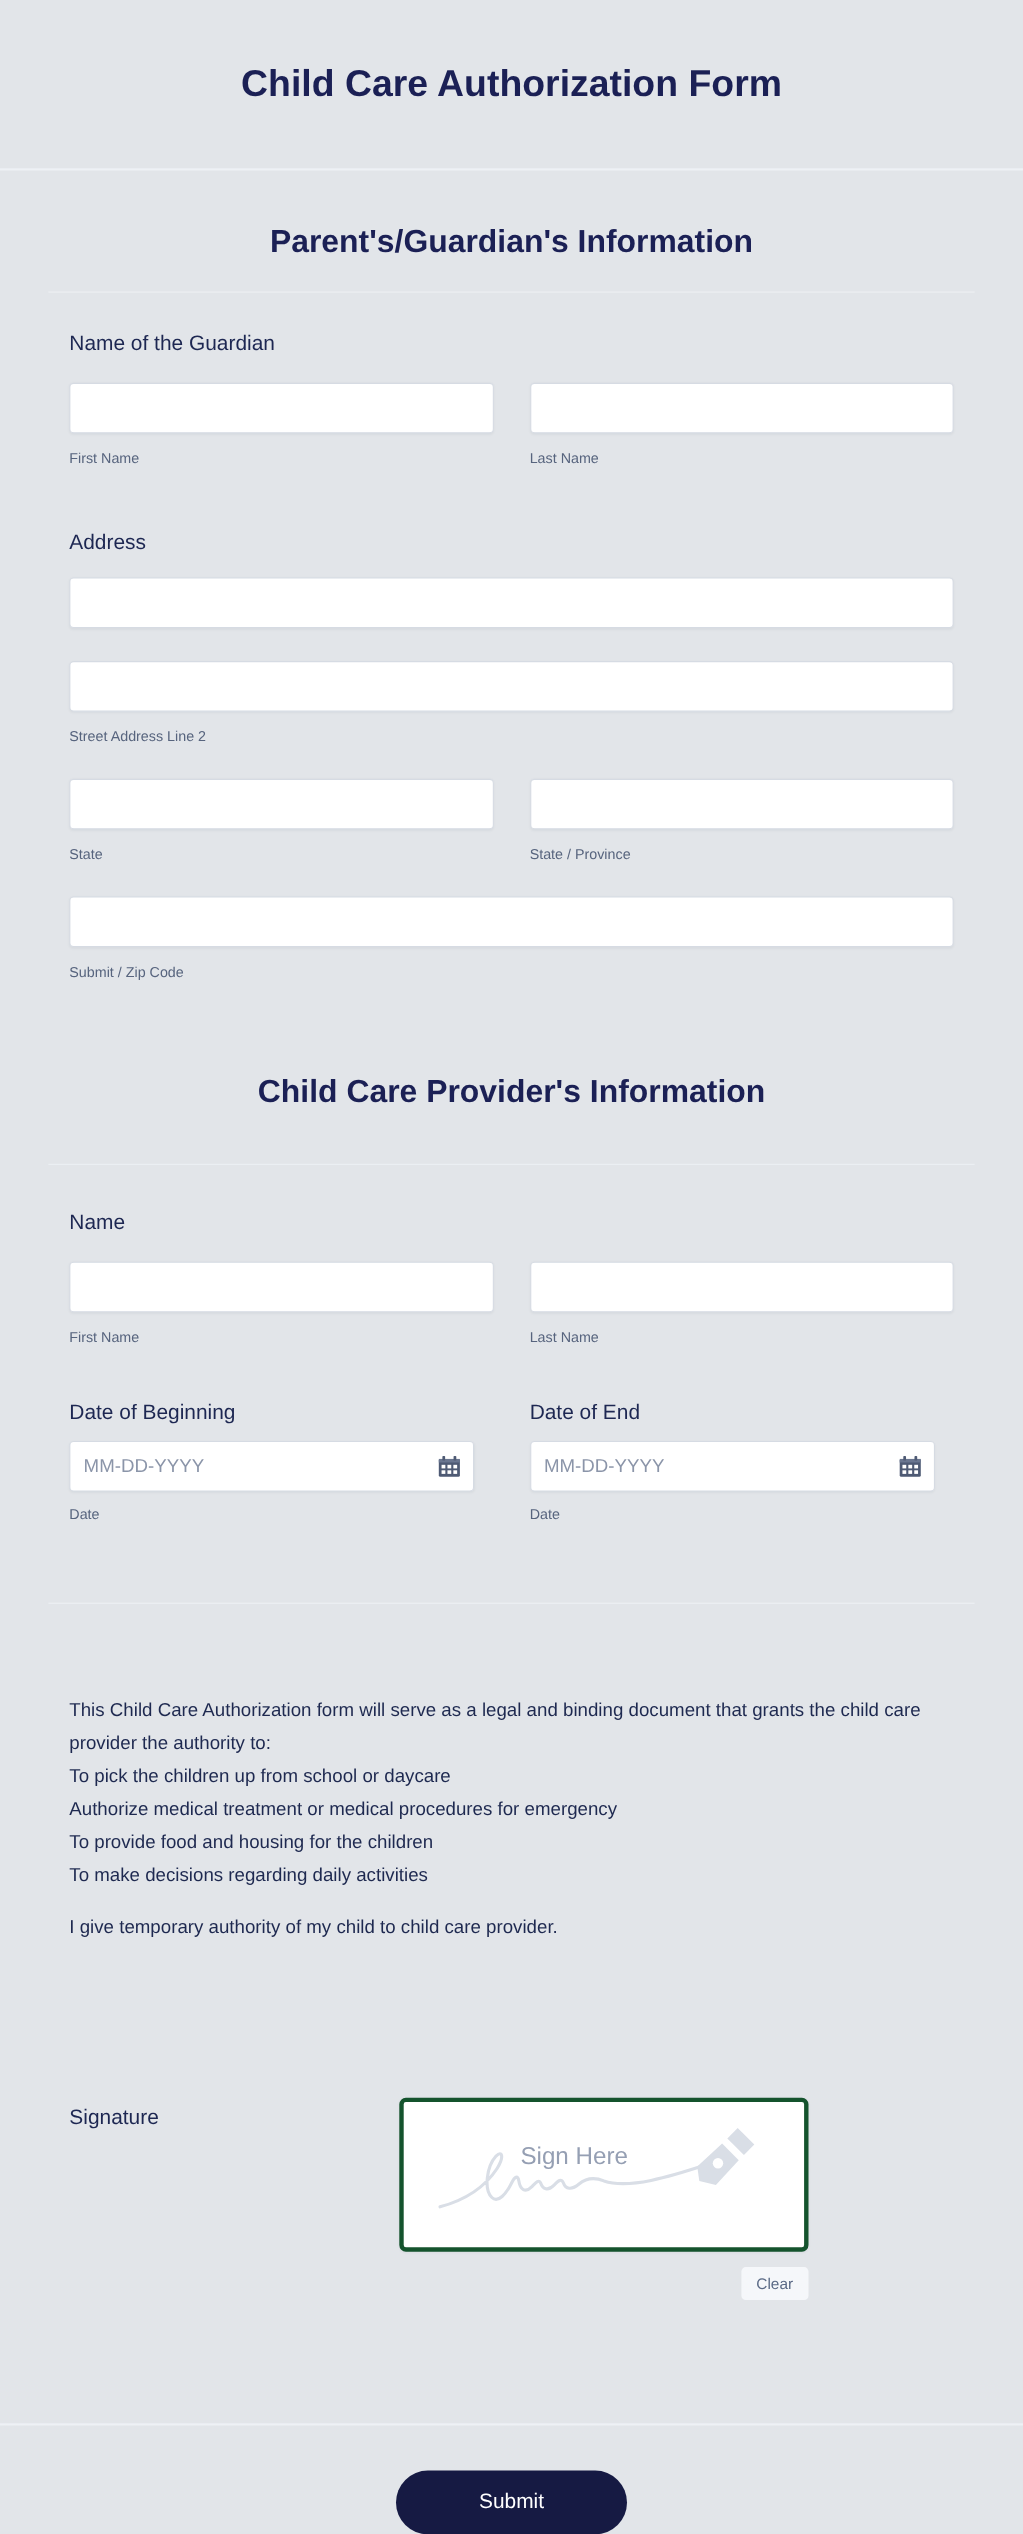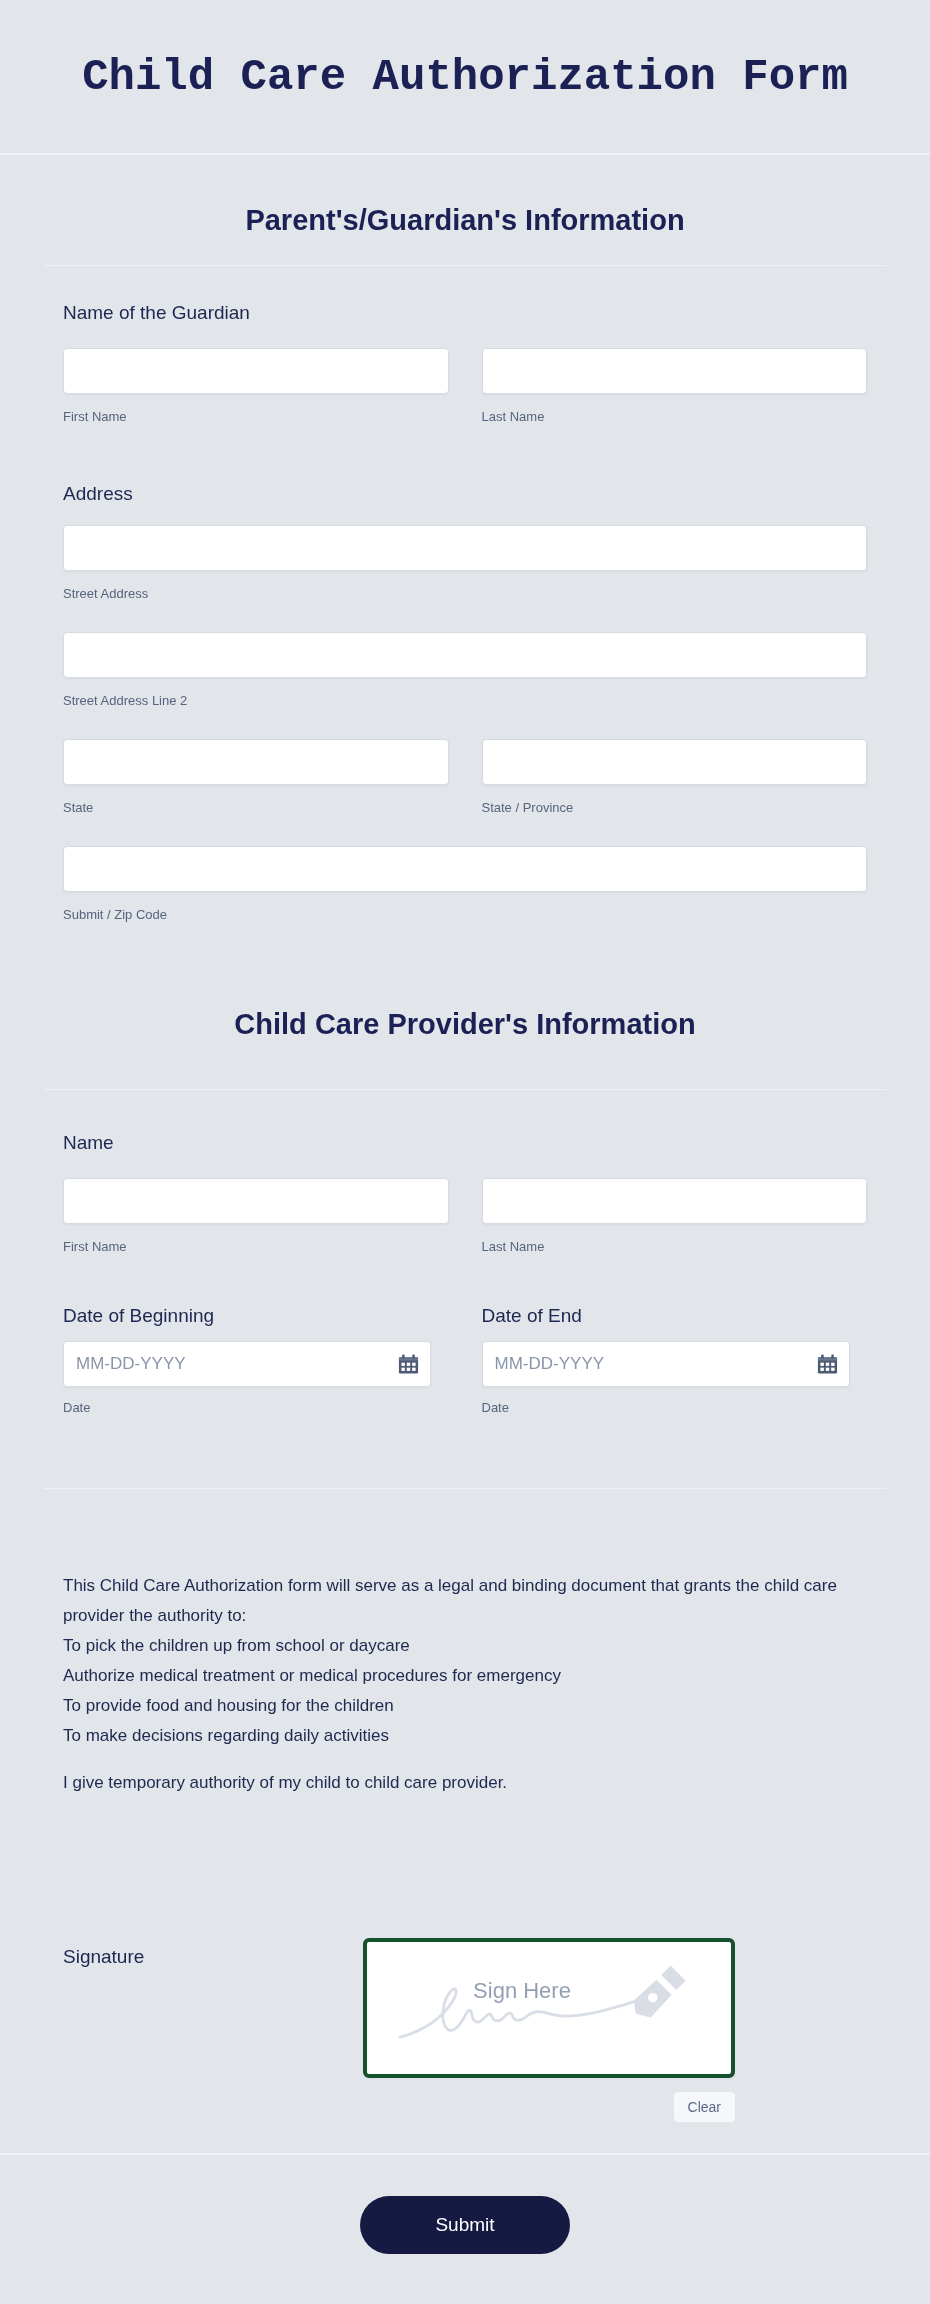--- a/index.html
+++ b/index.html
@@ -11,21 +11,21 @@
     display:flex; flex-direction:column;
     overflow:hidden;
   }
   
   .form-header {
     height:155px; flex:0 0 auto;
     display:flex; align-items:center; justify-content:center;
     border-bottom:2px solid #eef1f5;
   }
   .form-title {
-    font-size:44px; font-weight:bold; color:#1b2055; letter-spacing:0;font-family:Liberation Mono, monospace;
+    font-size:34px; font-weight:bold; color:#1b2055; letter-spacing:0;
   }
   
   .section-heading {
     text-align:center; font-size:29px; font-weight:bold; color:#1b2055;
   }
   .heading-parent { margin-top:49px; }
   .heading-provider { margin-top:85px; }
   .rule {
     border:none; border-top:1px solid #edf0f4; height:0;
     margin-left:44px; margin-right:44px;
@@ -93,21 +93,21 @@
   .clear-button {
     display:inline-block; background:#f5f7fa; border:none; border-radius:4px;
     font-family:"Liberation Sans", sans-serif;
     font-size:14px; color:#5b6a86; padding:7px 14px; cursor:pointer;
   }
   
   .submit-section {
     margin-top:auto; flex:0 0 auto;
     border-top:2px solid #eef1f5;
     display:flex; justify-content:center;
-    padding-top:41px; padding-bottom:50px;
+    padding-top:41px; 
   }
   .submit-button {
     width:210px; height:58px; border:none; border-radius:29px;
     background:#161a43; color:#ffffff; font-size:19px;
     font-family:"Liberation Sans", sans-serif;
     cursor:pointer; display:flex; align-items:center; justify-content:center;
   }
 </style>
 </head>
 <body>
@@ -134,21 +134,20 @@
           <input class="text-input" type="text" style="">
           <div class="sub-label">Last Name</div>
         </div>
       </div>
     </div>
 
     <div class="g-address">
       <div class="field-label">Address</div>
       <div class="g-label-gap-sm">
         <input class="text-input" type="text" style="">
-        <div class="sub-label">Street Address</div>
       </div>
       <div class="g-next">
         <input class="text-input" type="text" style="">
         <div class="sub-label">Street Address Line 2</div>
       </div>
       <div class="row g-next">
         <div class="col">
           <input class="text-input" type="text" style="">
           <div class="sub-label">State</div>
         </div>

